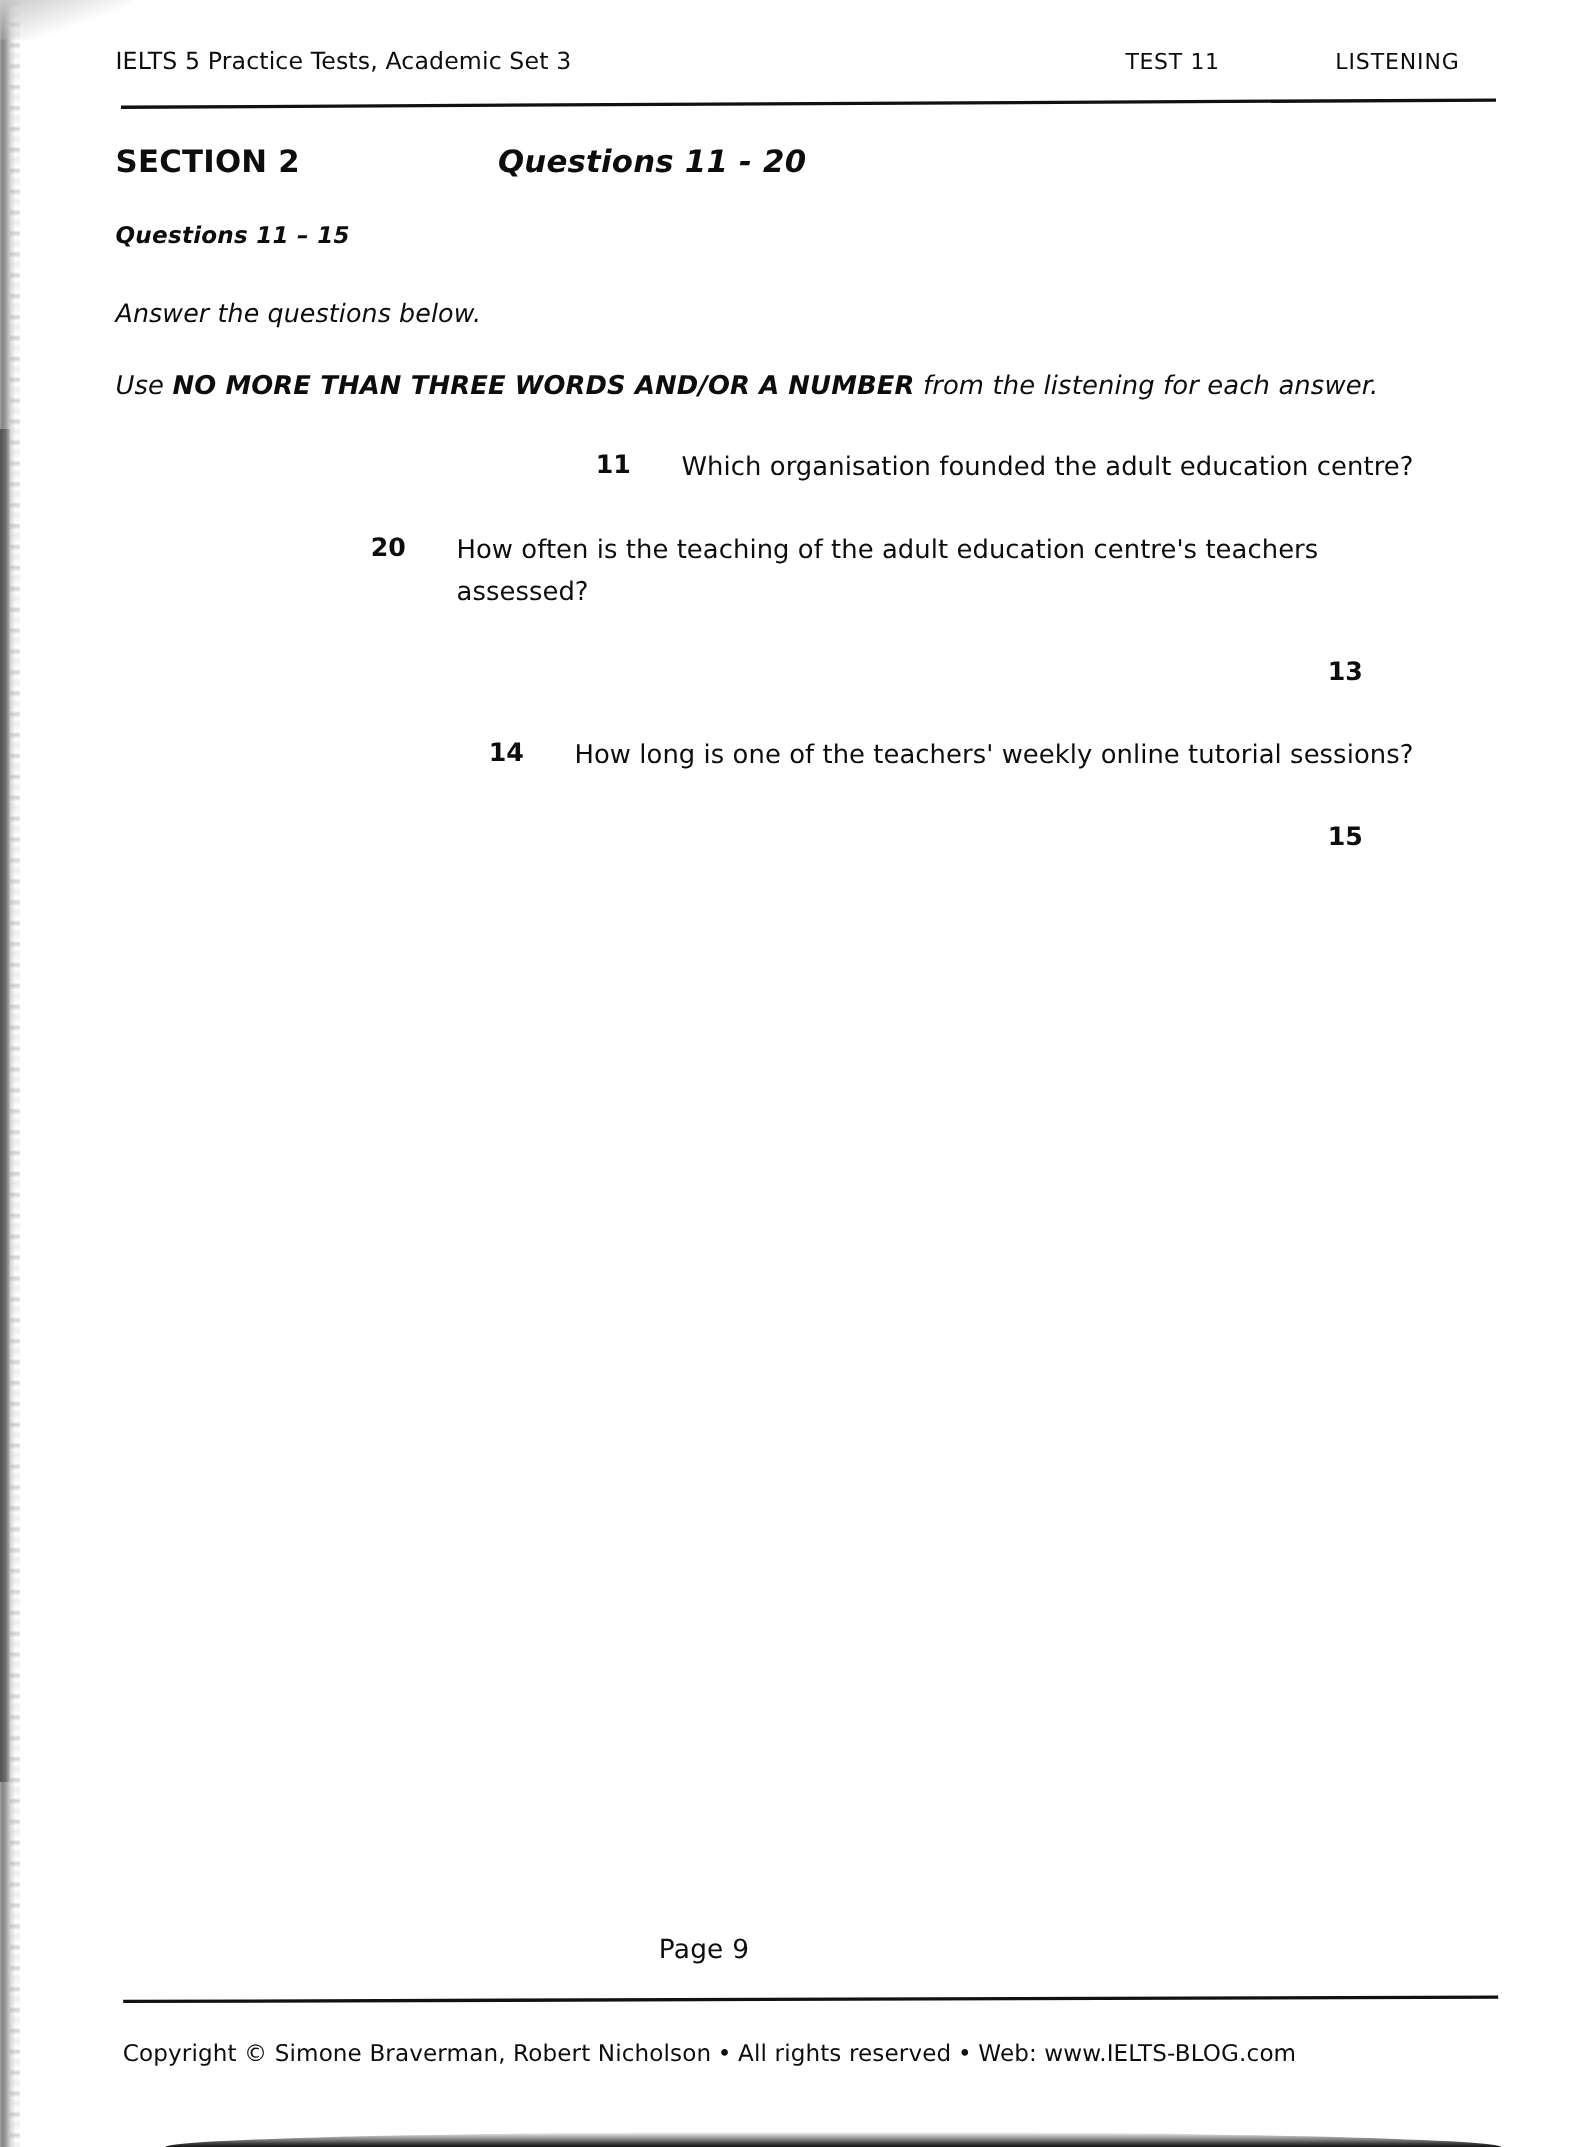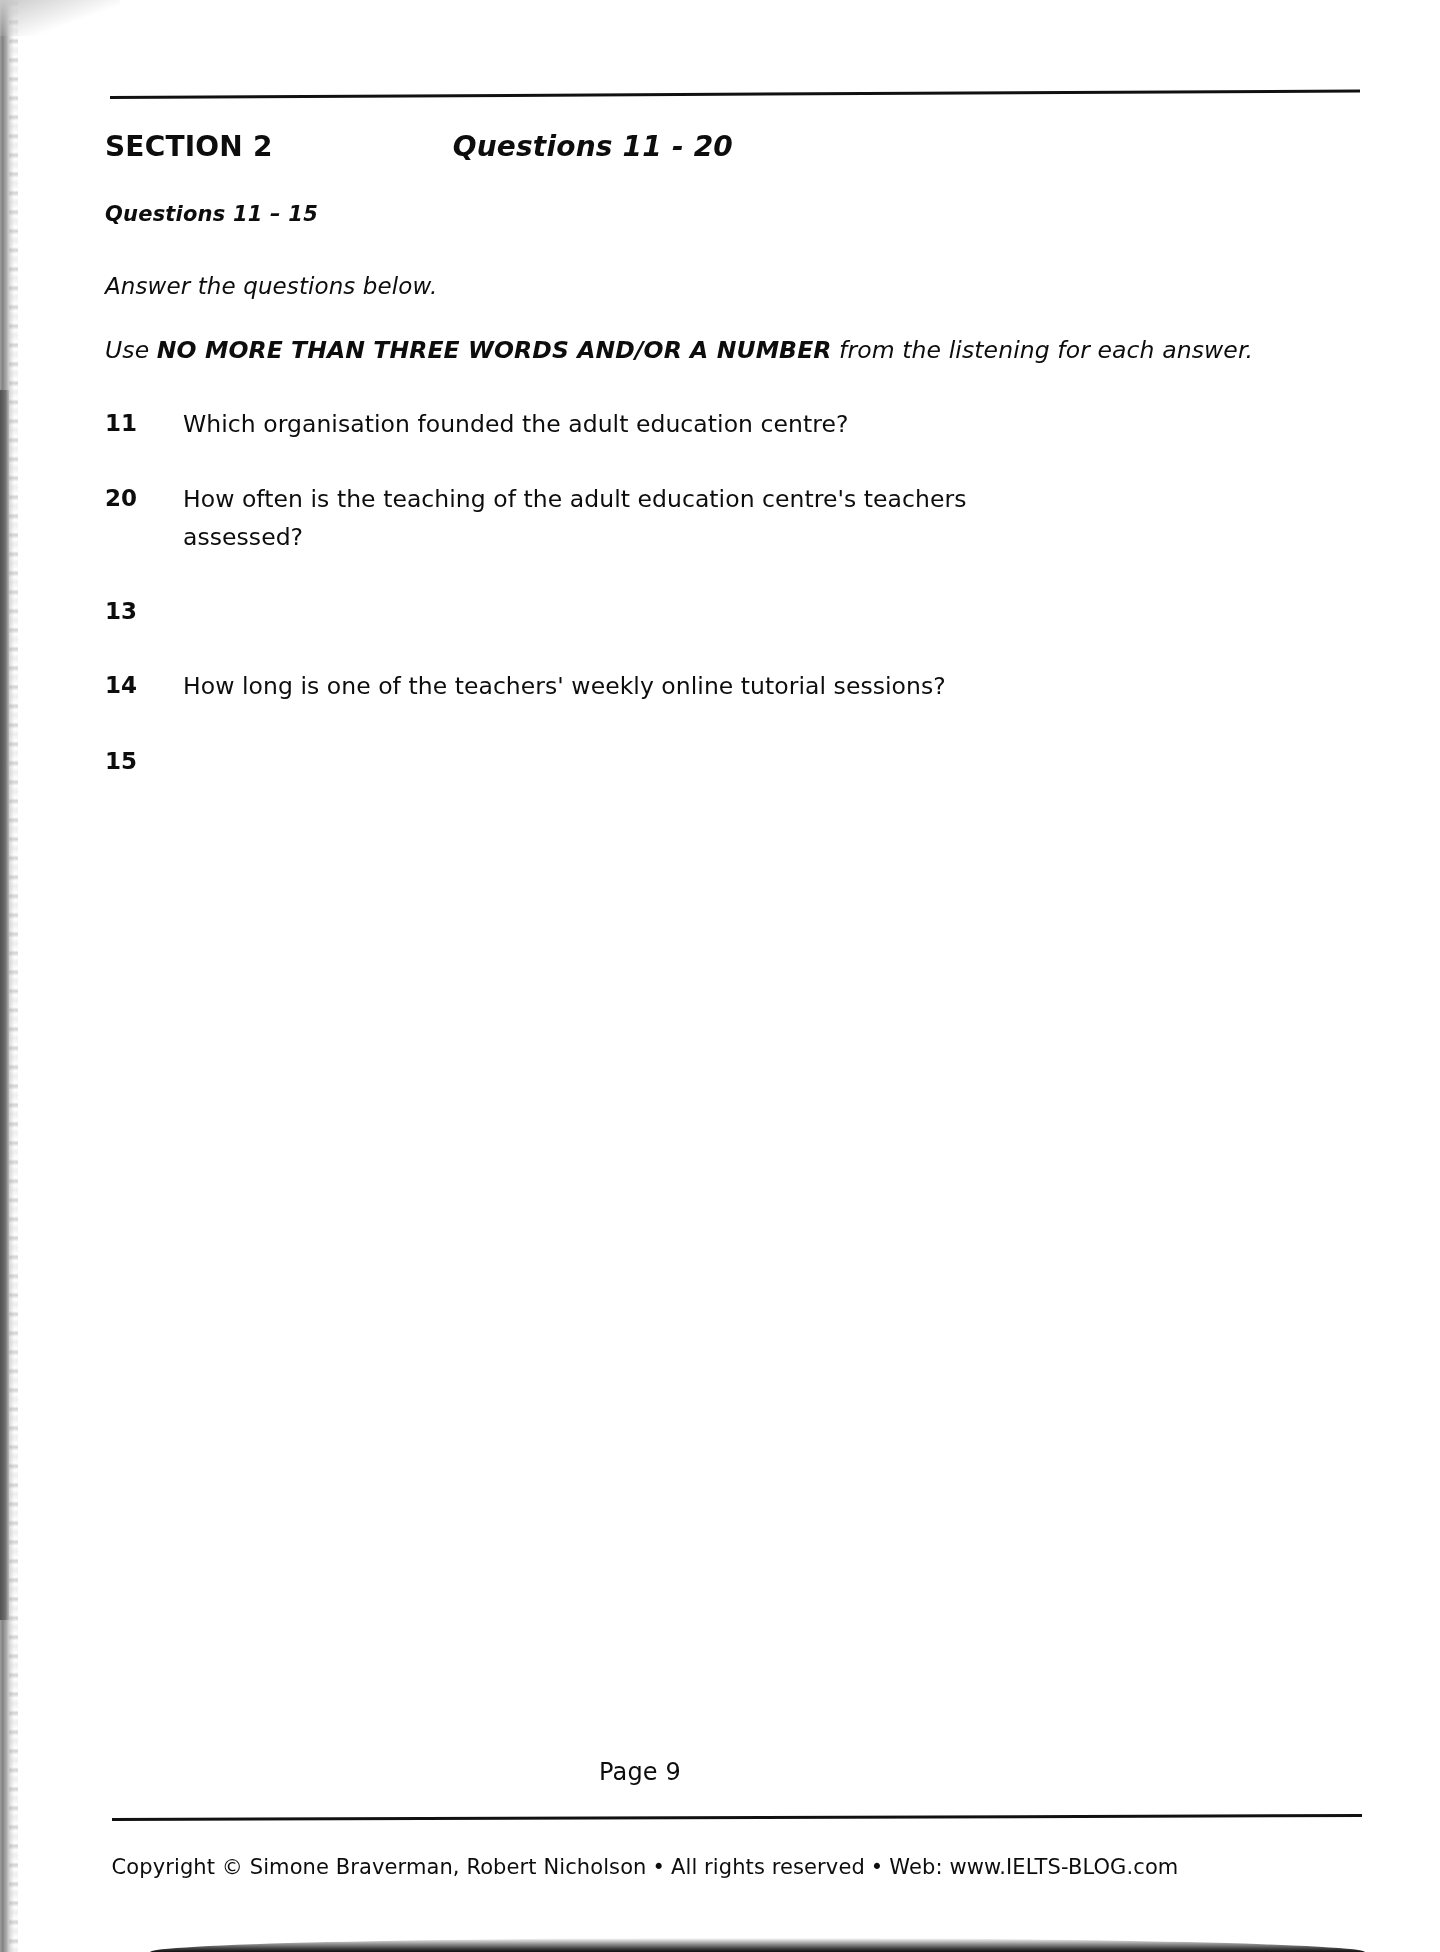--- a/index.html
+++ b/index.html
@@ -164,20 +164,21 @@
   .questions {
     position: absolute;
     left: 105px;
     top: 405px;
     width: 1180px;
   }
   .question {
     display: flex;
     align-items: flex-start;
     margin-bottom: 37px;
+    justify-content: flex-end;
   }
   .q-num {
     width: 78px;
     flex: 0 0 78px;
     font-size: 23px;
     font-weight: 700;
     line-height: 1.62;
   }
   .q-text {
     font-size: 23.5px;
@@ -222,20 +223,26 @@
 </style>
 </head>
 <body>
 
 <div class="page">
 
   <div class="scan-edge-left"></div>
   <div class="scan-edge-left-dark"></div>
   <div class="scan-corner-top"></div>
 
+  <div class="header">
+    <div class="header-left">IELTS 5 Practice Tests, Academic Set 3</div>
+    <div class="header-spacer"></div>
+    <div class="header-test">TEST 11</div>
+    <div class="header-skill">LISTENING</div>
+  </div>
   <div class="header-rule"></div>
 
   <div class="title-row">
     <div class="section-title">SECTION 2</div>
     <div class="questions-range">Questions 11 - 20</div>
   </div>
 
   <div class="sub-heading">Questions 11 – 15</div>
 
   <div class="instruction-1">Answer the questions below.</div>

